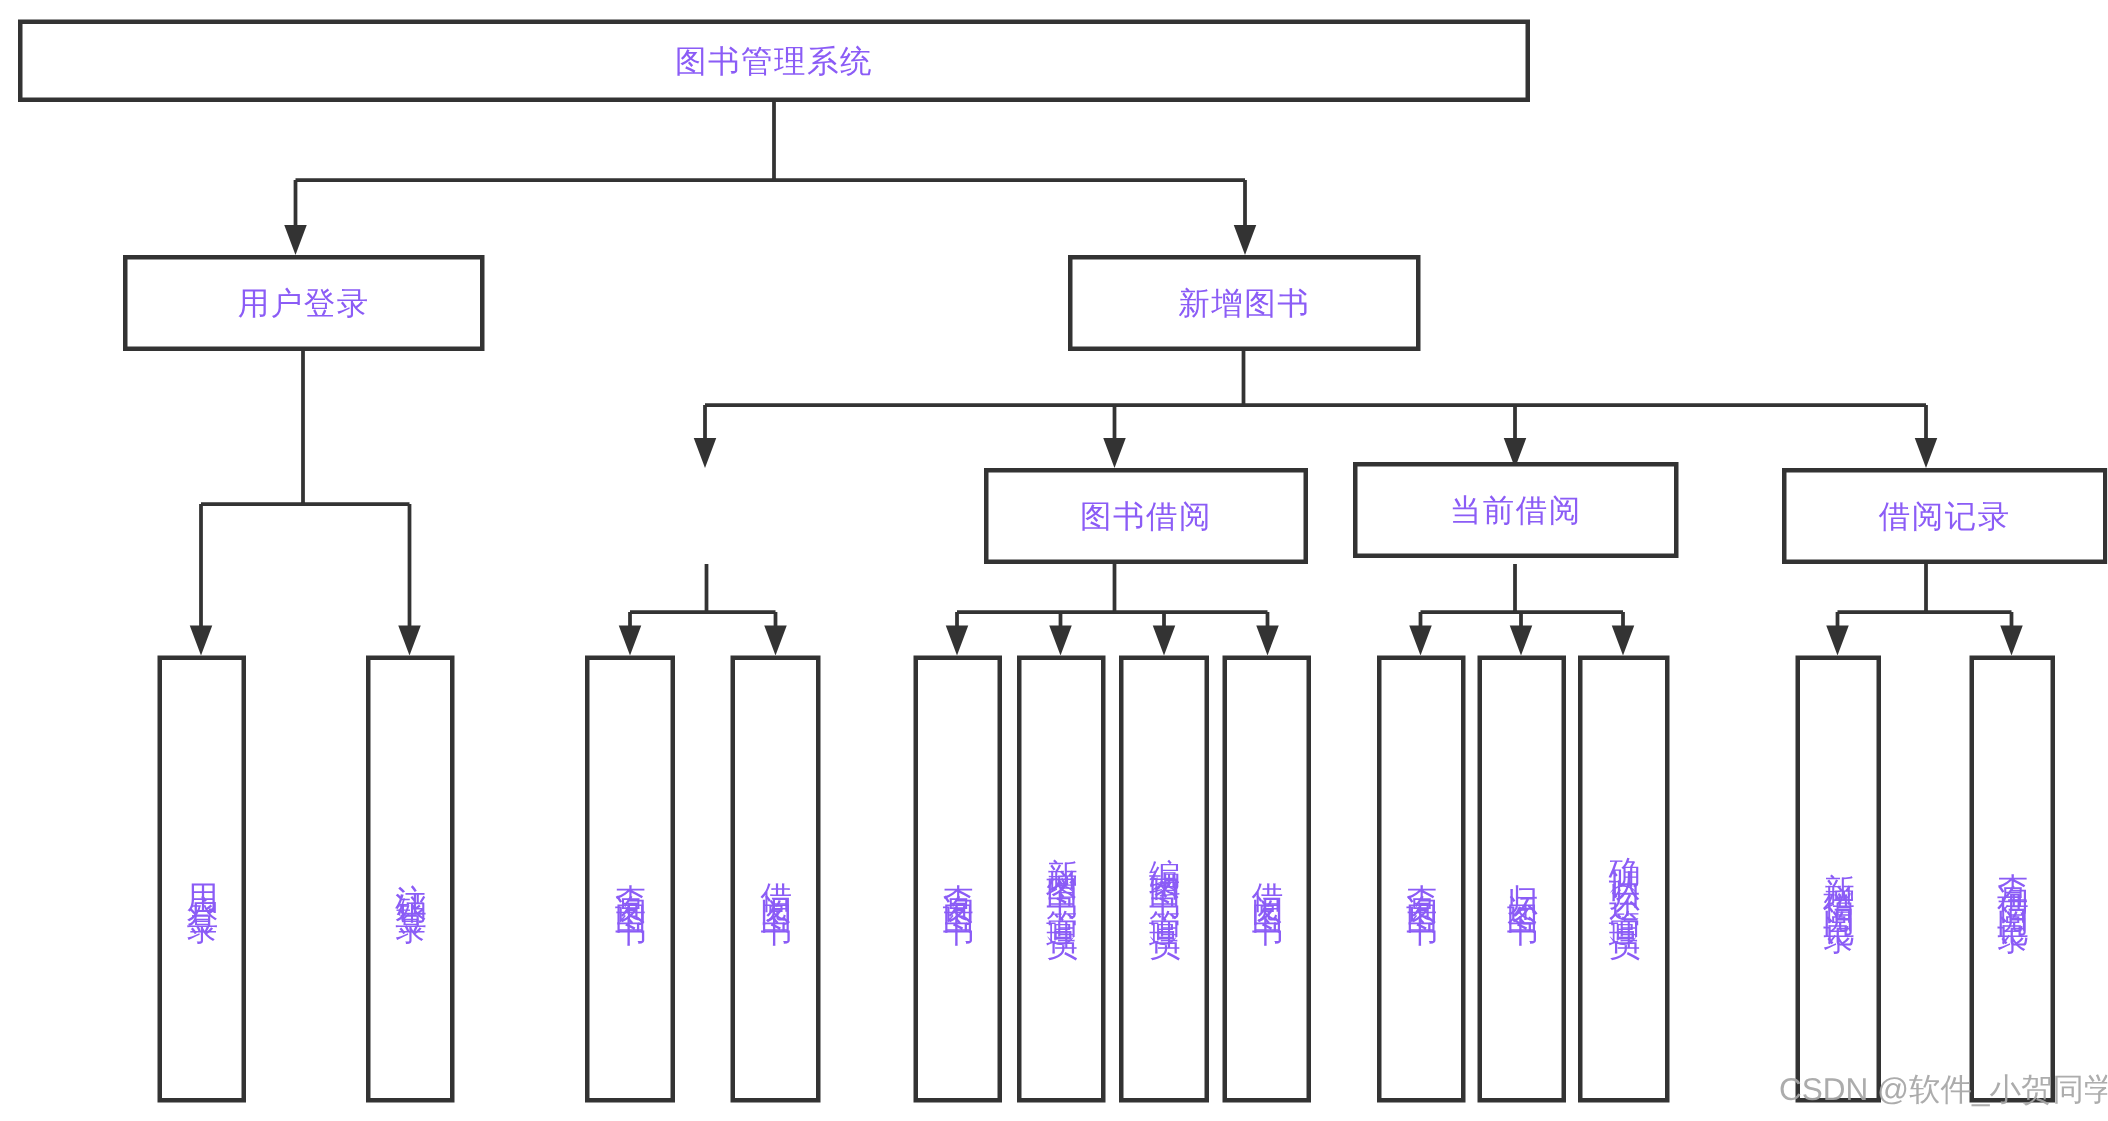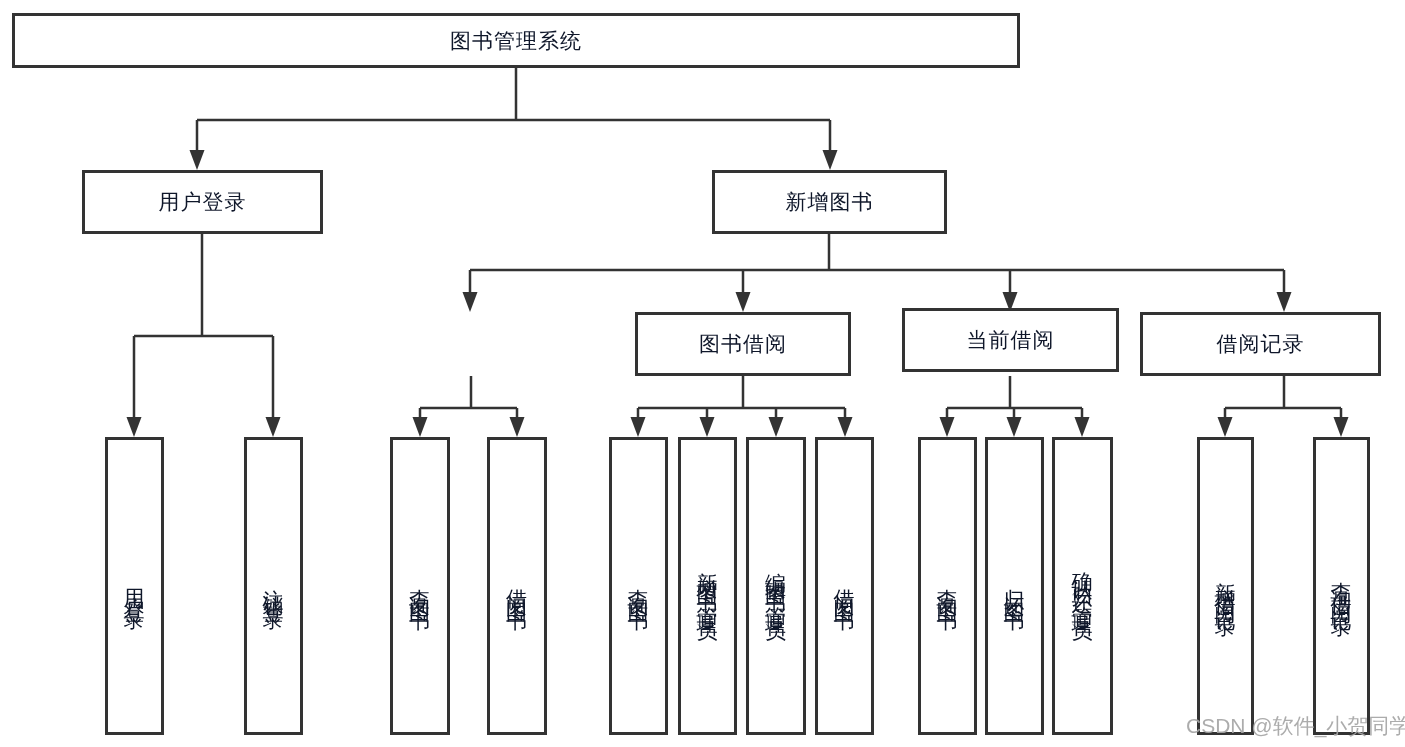--- a/index.html
+++ b/index.html
@@ -15,21 +15,21 @@
     position: absolute;
     left: 0; top: 0;
     width: 1405px; height: 747px;
     pointer-events: none;
   }
   .node {
     position: absolute;
     box-sizing: border-box;
     border: 3px solid #333333;
     background: #ffffff;
-    color: #0f172a;
+    color: #8b5cf6;
     display: flex;
     align-items: center;
     justify-content: center;
     text-align: center;
   }
   .node.h {
     font-size: 21px;
     letter-spacing: 1px;
     white-space: nowrap;
   }
@@ -85,23 +85,23 @@
              M1074.5 417 L1089.5 417 L1082 437 Z
              M1217.5 417 L1232.5 417 L1225 437 Z
              M1333.5 417 L1348.5 417 L1341 437 Z" fill="#333333" stroke="none"></path>
   </svg>
 
   <div class="node h" style="left:12px;top:13px;width:1008px;height:55px">图书管理系统</div>
 
   <div class="node h" style="left:82px;top:170px;width:241px;height:64px">用户登录</div>
   <div class="node h" style="left:712px;top:170px;width:235px;height:64px">新增图书</div>
 
-  <div class="node h" style="left:635px;top:312px;width:216px;height:64px">图书借阅</div>
+  <div class="node h" style="left:656px;top:312px;width:216px;height:64px">图书借阅</div>
   <div class="node h" style="left:902px;top:308px;width:217px;height:64px">当前借阅</div>
-  <div class="node h" style="left:1140px;top:312px;width:241px;height:64px">借阅记录</div>
+  <div class="node h" style="left:1188px;top:312px;width:217px;height:64px">借阅记录</div>
 
   <div class="node v" style="left:105px;top:437px;width:59px;height:298px">用户登录</div>
   <div class="node v" style="left:244px;top:437px;width:59px;height:298px">注销登录</div>
 
   <div class="node v" style="left:390px;top:437px;width:60px;height:298px">查询图书</div>
   <div class="node v" style="left:487px;top:437px;width:60px;height:298px">借阅图书</div>
 
   <div class="node v" style="left:609px;top:437px;width:59px;height:298px">查询图书</div>
   <div class="node v" style="left:678px;top:437px;width:59px;height:298px">新增图书（管理员）</div>
   <div class="node v" style="left:746px;top:437px;width:60px;height:298px">编辑图书（管理员）</div>

